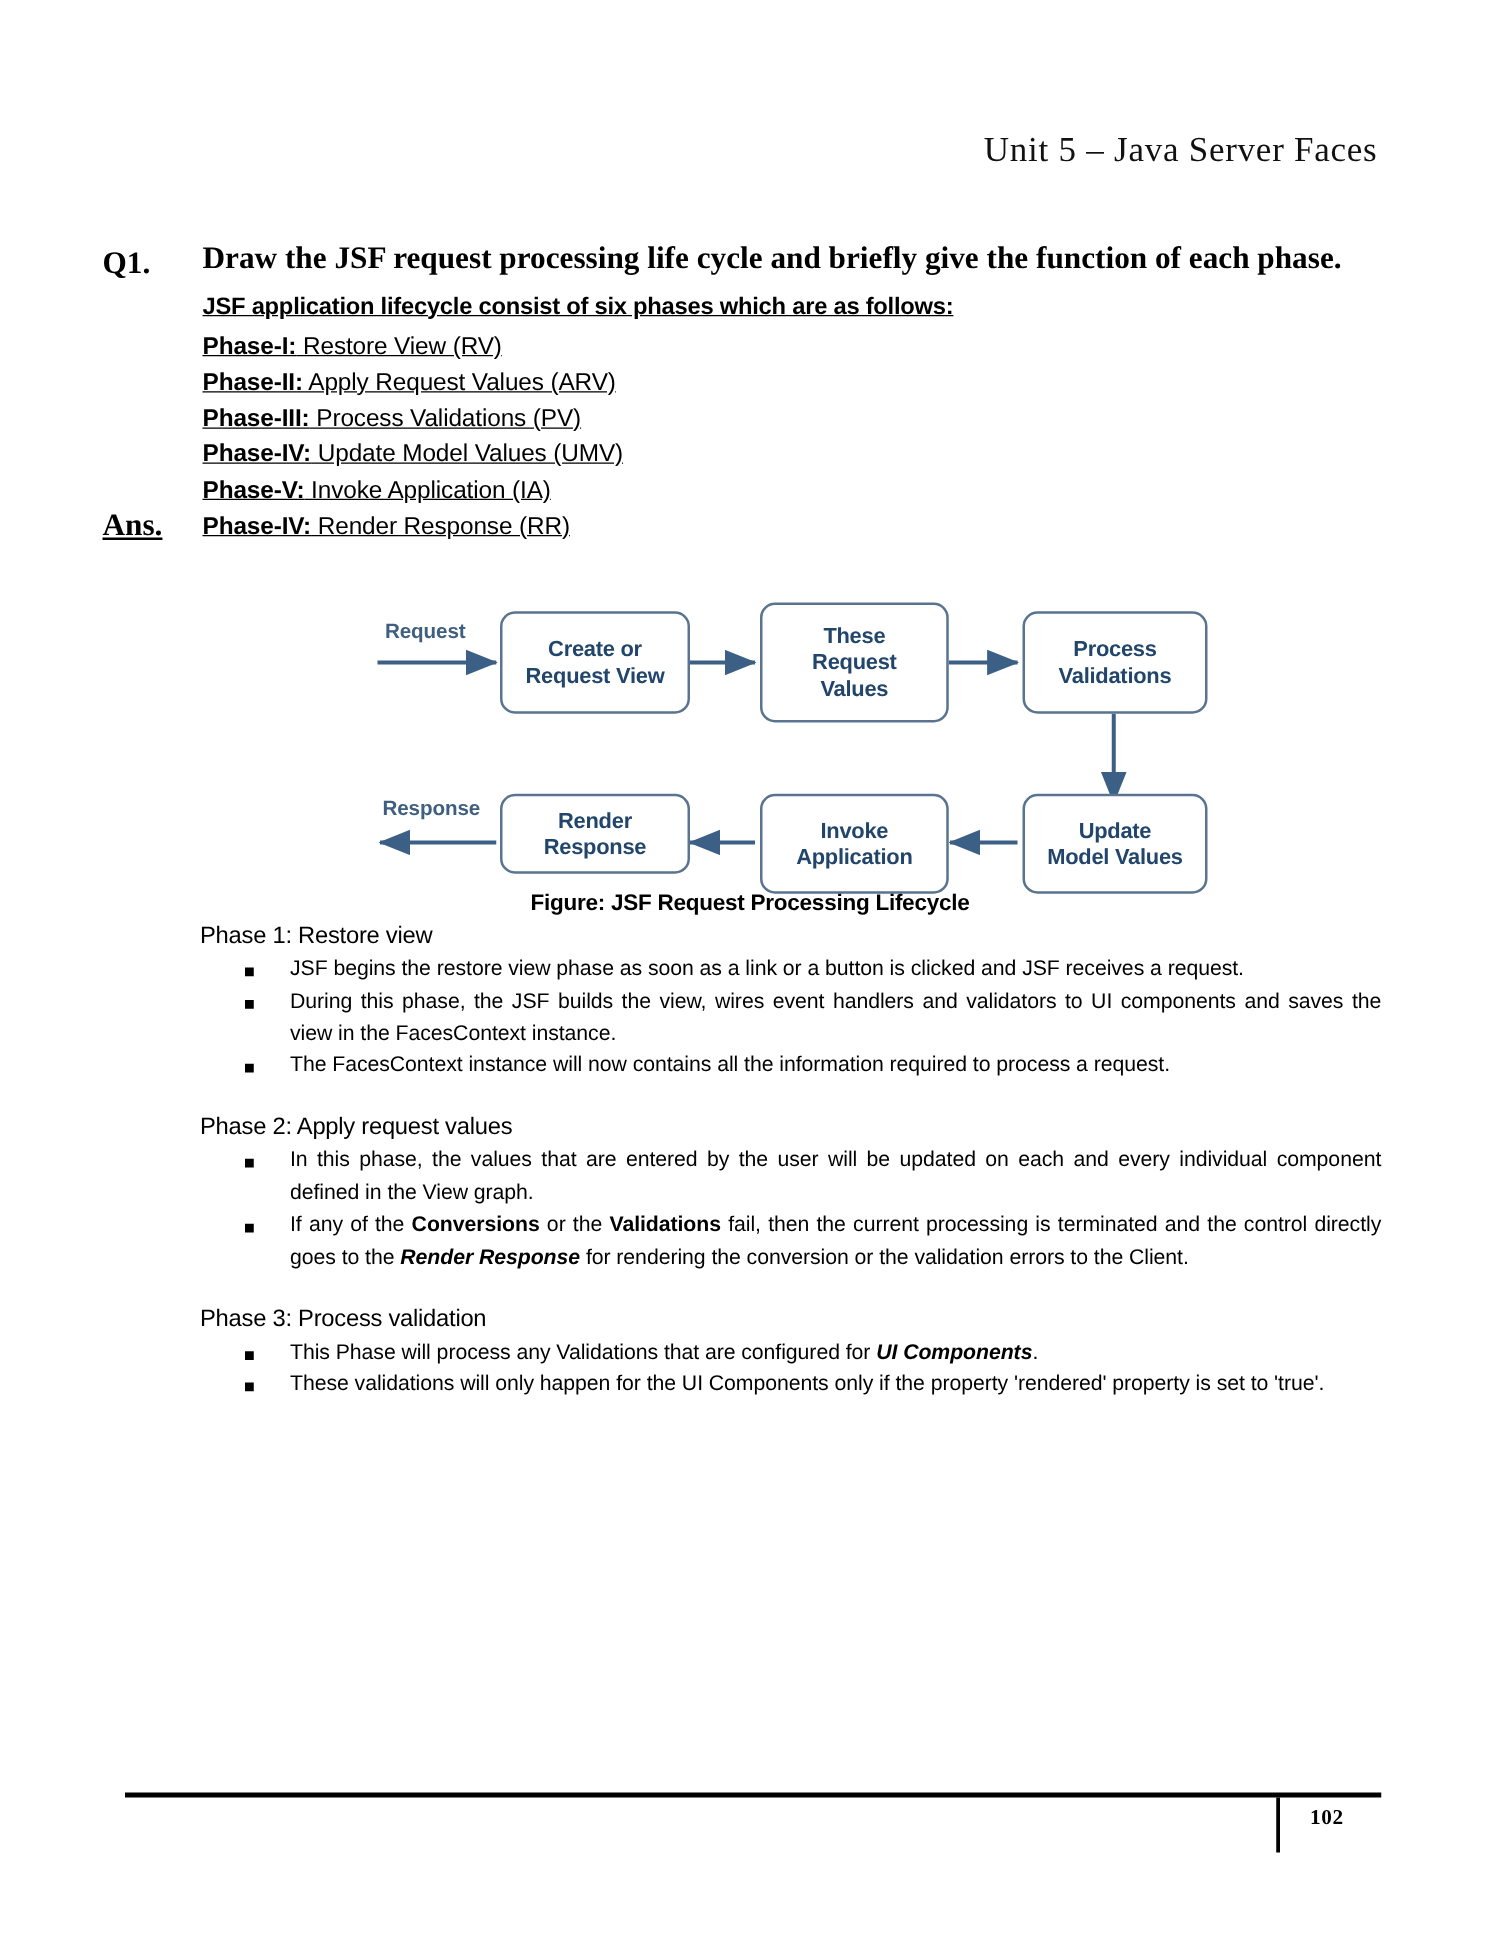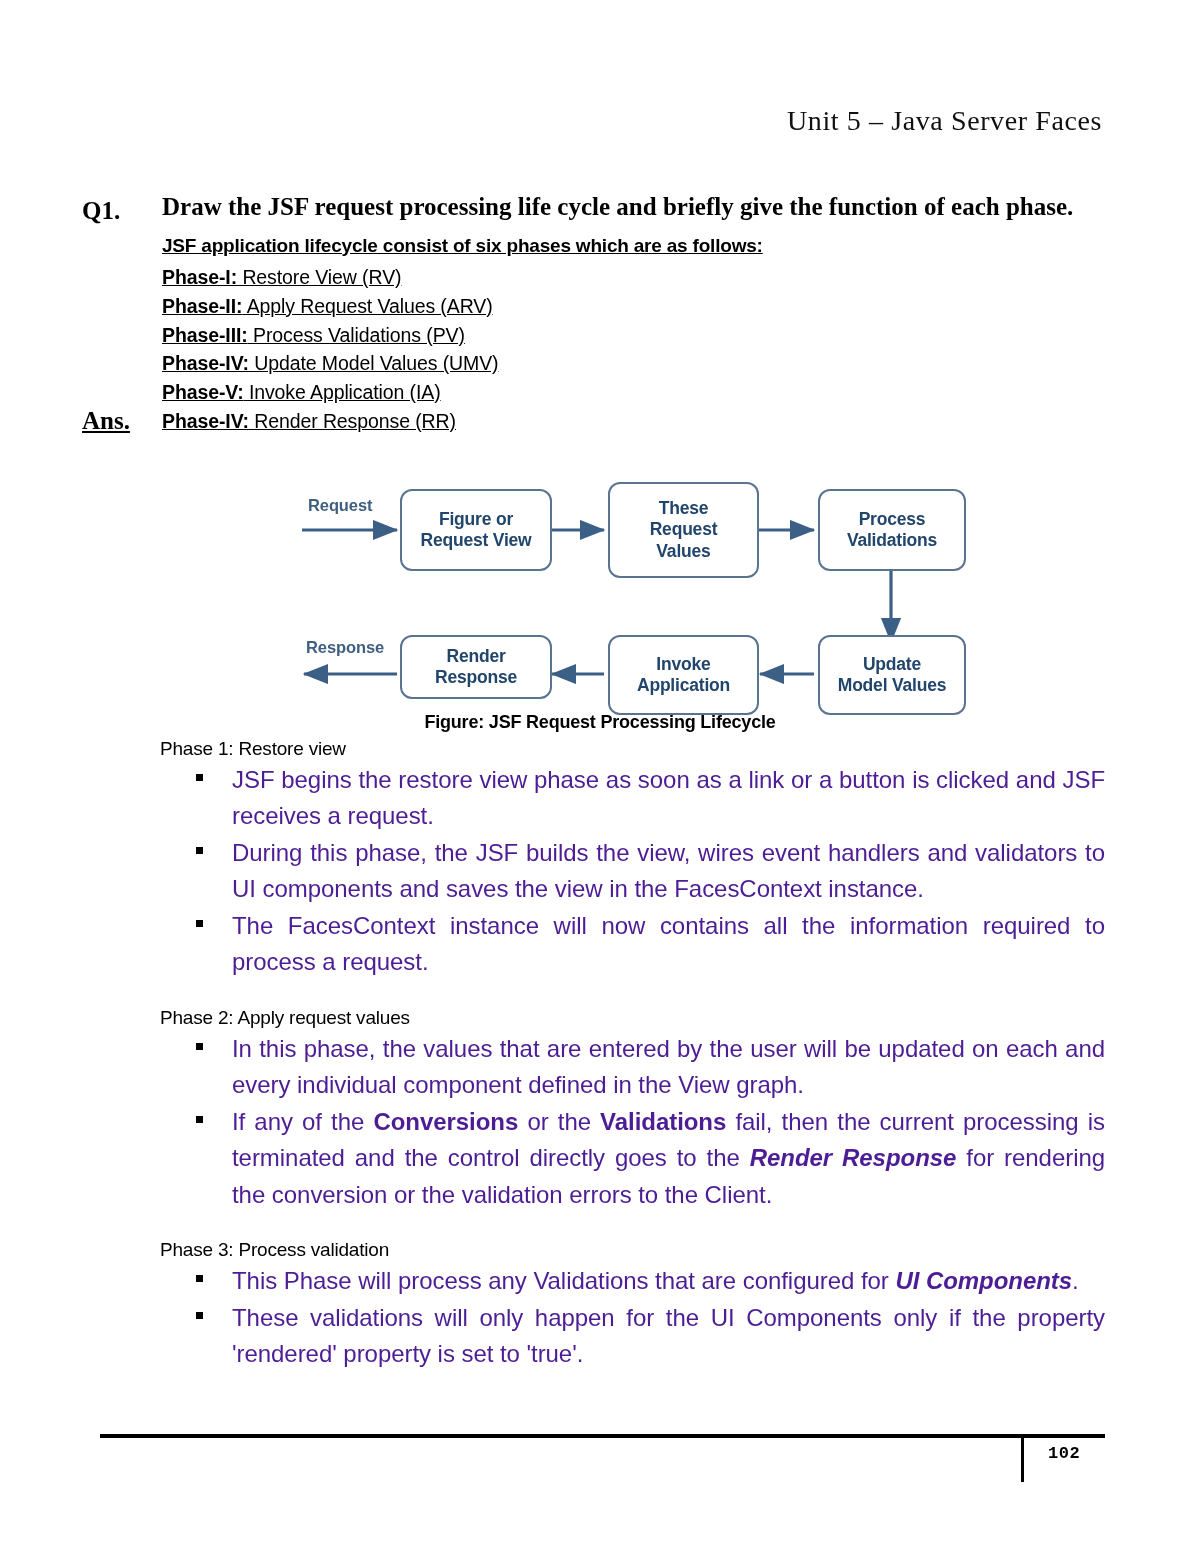--- a/index.html
+++ b/index.html
@@ -143,24 +143,24 @@
     margin-bottom: 2px;
   }
   .bullets {
     margin: 0;
     padding: 0;
     list-style: none;
   }
   .bullet {
     position: relative;
     padding-left: 72px;
-    font-size: 24px;
+    font-size: 17px;
     line-height: 1.52;
     text-align: justify;
-    color: #4c1d95;
+    color: #000000;
     letter-spacing: -0.05px;
     margin-bottom: 0px;
   }
   .bullet::before {
     content: "";
     position: absolute;
     left: 36px;
     top: 12px;
     width: 7px;
     height: 7px;
@@ -184,21 +184,21 @@
     left: 1021px;
     top: 1438px;
     width: 3px;
     height: 44px;
     background: #000;
   }
   .footer-page {
     position: absolute;
     left: 1048px;
     top: 1444px;
-    font-family: Liberation Mono, monospace;
+    font-family: Liberation Serif, serif;
     font-weight: bold;
     font-size: 17px;
     letter-spacing: 0.5px;
     color: #000;
   }
 </style>
 </head>
 <body>
 
 <div class="page-header">Unit 5 – Java Server Faces</div>
@@ -250,21 +250,21 @@
 
     <line x1="99" y1="196" x2="6" y2="196" stroke="#3c5f85" stroke-width="3.2" marker-end="url(#ah)"></line>
   </svg>
 
   <div class="edge-label" style="left:10px;top:18px;">Request</div>
 
   <div class="edge-label" style="left:8px;top:160px;">Response</div>
 
   <div class="flow-box" style="left:102px;top:11px;width:152px;height:82px;">
     <div>
-      <div>Figure or</div>
+      <div>Create or</div>
       <div>Request View</div>
     </div>
   </div>
 
   <div class="flow-box" style="left:310px;top:4px;width:151px;height:96px;">
     <div>
       <div>These</div>
       <div>Request</div>
       <div>Values</div>
     </div>

